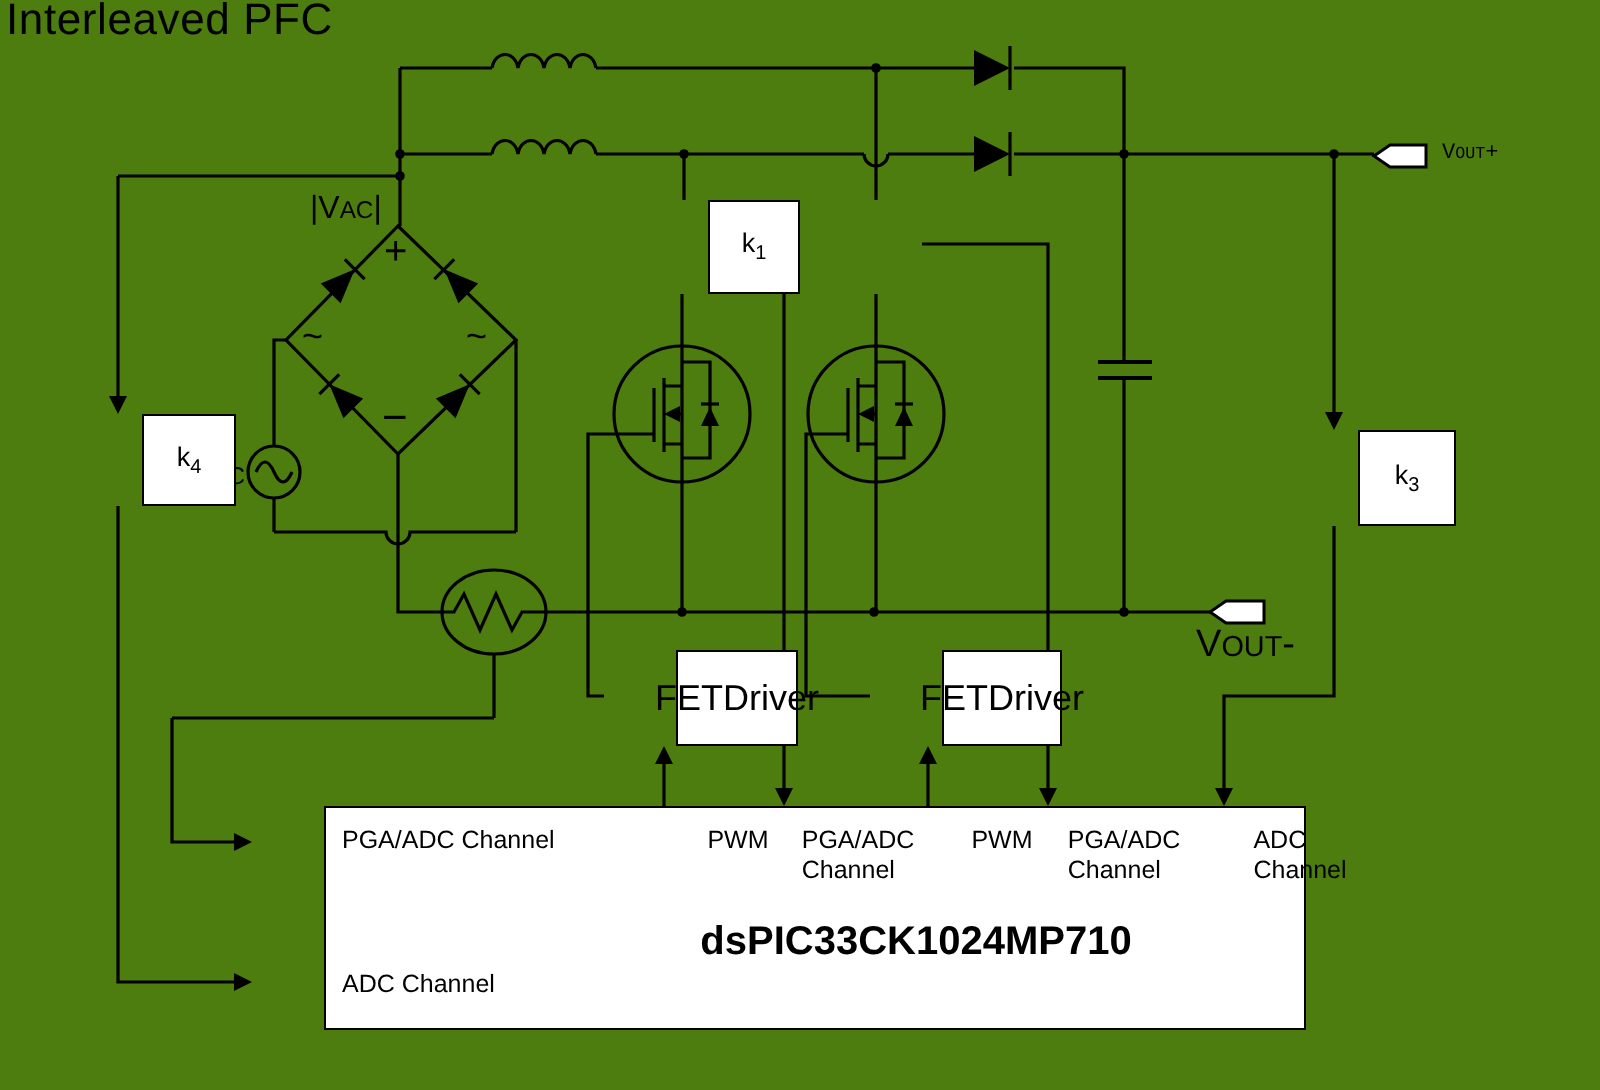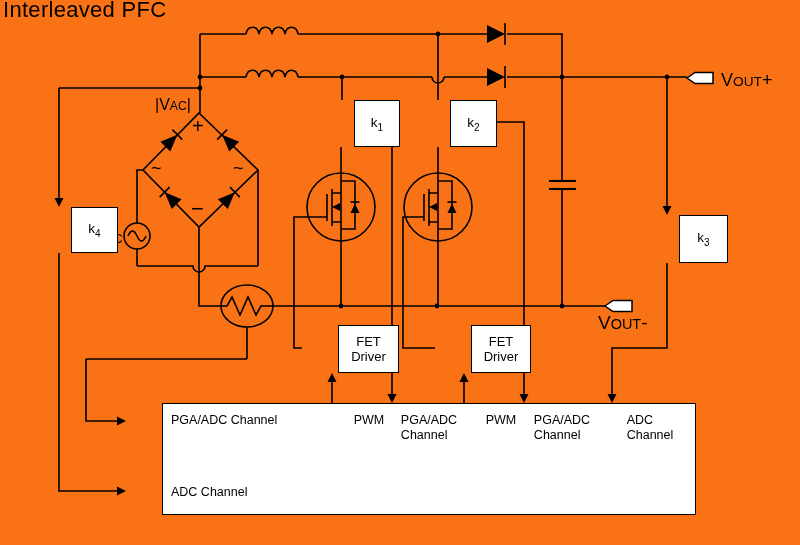--- a/index.html
+++ b/index.html
@@ -1,34 +1,34 @@
 <!DOCTYPE html>
 <html><head>
 <meta charset="utf-8">
 <style>
   html,body{margin:0;padding:0;background:#fff;}
   .canvas{
-    position:relative;width:800px;height:545px;background:#f97316;overflow:hidden;
+    position:relative;width:800px;height:545px;background:#4d7c0f;overflow:hidden;
     font-family:"Liberation Sans", sans-serif;color:#000;
   }
   svg{position:absolute;left:0;top:0;}
   .wire{stroke:#000;stroke-width:1.6;fill:none;}
   .thick{stroke:#000;stroke-width:2.1;fill:none;}
   .fill{fill:#000;stroke:none;}
   .flag{fill:#fff;stroke:#000;stroke-width:1.5;}
   .lbl{position:absolute;font-size:16px;line-height:1.1;white-space:nowrap;}
   .sc{font-size:0.76em;}
   .title{font-size:22px;letter-spacing:.3px;}
   .sym{font-size:20px;}
   .tilde{font-size:18px;}
   .box{position:absolute;border:1.6px solid #000;background:#fff;box-sizing:border-box;
        display:flex;align-items:center;justify-content:center;margin-left:36px;}
   .klbl{font-size:13.5px;}
   .ksub{font-size:10px;}
-  .drv{flex-direction:column;font-size:13px;line-height:15px;text-align:left;}
+  .drv{flex-direction:row;font-size:18px;line-height:15px;text-align:left;}
   .mcu-pin{position:absolute;font-size:12.5px;line-height:15px;white-space:nowrap;}
   .ctr{transform:translateX(-50%);text-align:left;}
   .mcu-name{position:absolute;font-size:20px;font-weight:bold;white-space:nowrap;transform:translateX(-50%);}
 </style>
 </head>
 <body>
 
 <div class="canvas">
 
   <svg width="800" height="545" viewBox="0 0 800 545">
@@ -176,57 +176,55 @@
 
   <div class="lbl title" style="left:3px;top:-2px;">Interleaved PFC</div>
 
   <div class="lbl" style="left:155px;top:96px;"><span>|V</span><span class="sc">AC</span><span>|</span></div>
   <div class="lbl sym" style="left:192px;top:115px;">+</div>
   <div class="lbl" style="left:191px;top:197px;font-size:22px;">−</div>
   <div class="lbl tilde" style="left:151px;top:159px;">~</div>
   <div class="lbl tilde" style="left:233px;top:159px;">~</div>
   <div class="lbl" style="left:95px;top:229px;"><span>V</span><span class="sc">AC</span></div>
 
-  <div class="lbl" style="left:721px;top:71px;font-size:18px;"><span>V</span><span class="sc">OUT</span><span>+</span></div>
+  <div class="lbl" style="left:721px;top:71px;font-size:11px;font-family:Liberation Mono, monospace;"><span>V</span><span class="sc">OUT</span><span>+</span></div>
   <div class="lbl" style="left:598px;top:313px;font-size:19px;"><span>V</span><span class="sc">OUT</span><span>-</span></div>
 
   <div class="box" style="left:318px;top:100px;width:46px;height:47px;">
     <span class="klbl"><span>k</span><sub class="ksub">1</sub></span>
-    </div>
-  <div class="box" style="left:414px;top:100px;width:47px;height:47px;">
-    <span class="klbl"><span>k</span><sub class="ksub">2</sub></span>
     </div>
   <div class="box" style="left:643px;top:215px;width:49px;height:48px;">
     <span class="klbl"><span>k</span><sub class="ksub">3</sub></span>
     </div>
   <div class="box" style="left:35px;top:207px;width:47px;height:46px;">
     <span class="klbl"><span>k</span><sub class="ksub">4</sub></span>
     </div>
 
   <div class="box drv" style="left:302px;top:325px;width:61px;height:48px;">
     <div>FET</div>
     <div>Driver</div>
   </div>
   <div class="box drv" style="left:435px;top:325px;width:60px;height:48px;">
     <div>FET</div>
     <div>Driver</div>
   </div>
 
-  <div class="box" style="left:126px;top:403px;width:534px;height:112px;display:block;">
+  <div class="box" style="left:126px;top:403px;width:491px;height:112px;display:block;">
     <div class="mcu-pin" style="left:8px;top:9px;">PGA/ADC Channel</div>
     <div class="mcu-pin" style="left:8px;top:81px;">ADC Channel</div>
     <div class="mcu-pin ctr" style="left:206px;top:9px;">PWM</div>
     <div class="mcu-pin ctr" style="left:266px;top:9px;">
       <div>PGA/ADC</div>
       <div>Channel</div>
     </div>
     <div class="mcu-pin ctr" style="left:338px;top:9px;">PWM</div>
     <div class="mcu-pin ctr" style="left:399px;top:9px;">
       <div>PGA/ADC</div>
       <div>Channel</div>
     </div>
     <div class="mcu-pin ctr" style="left:487px;top:9px;">
       <div>ADC</div>
       <div>Channel</div>
     </div>
+    <div class="mcu-name" style="left:295px;top:56px;">dsPIC33CK1024MP710</div>
   </div>
 
 </div>
 
 </body></html>

